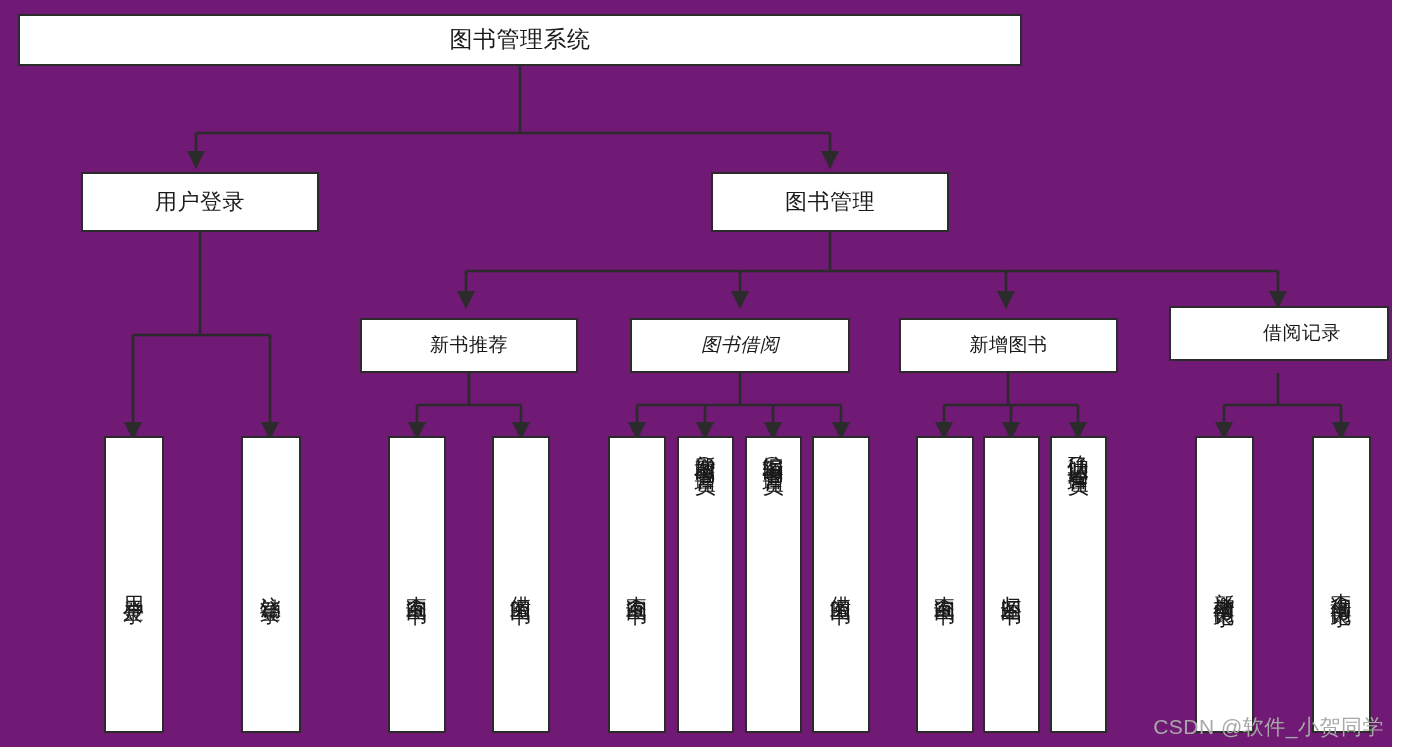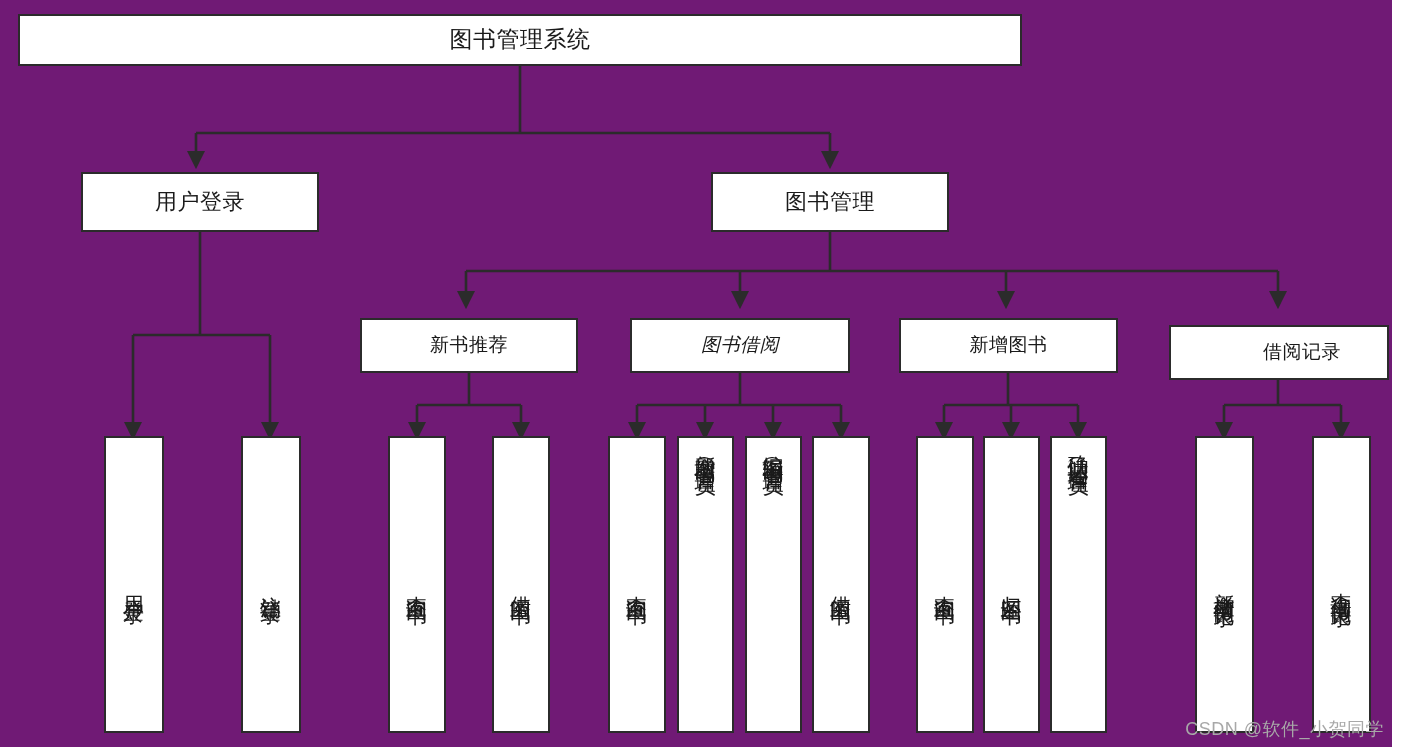--- a/index.html
+++ b/index.html
@@ -55,21 +55,21 @@
     letter-spacing: 3px;
     line-height: 1.0;
     white-space: nowrap;
   }
   .leaf-mid { align-items: center; }
   .leaf-top { align-items: flex-start; }
   .watermark {
     position: absolute;
     right: 8px;
     bottom: 6px;
-    font-size: 18px;
+    font-size: 21px;
     color: #a8a8a8;
     letter-spacing: 0.5px;
     white-space: nowrap;
   }
 </style>
 </head>
 <body>
 
 <div id="canvas">
 
@@ -136,21 +136,21 @@
 
   <div class="node node-l3" style="left:360px; top:318px; width:218px; height:55px;">
     <span class="lbl">新书推荐</span>
   </div>
   <div class="node node-l3" style="left:630px; top:318px; width:220px; height:55px;font-style:italic;">
     <span class="lbl">图书借阅</span>
   </div>
   <div class="node node-l3" style="left:899px; top:318px; width:219px; height:55px;">
     <span class="lbl">新增图书</span>
   </div>
-  <div class="node node-l3" style="left:1169px; top:325px; width:220px; height:55px;padding-left:46px;">
+  <div class="node node-l3" style="left:1169px; top:306px; width:220px; height:55px;padding-left:46px;">
     <span class="lbl">借阅记录</span>
   </div>
 
   <div class="node node-leaf leaf-mid" style="left:104px; top:436px; width:60px; height:297px;">
     <span class="lbl">用户登录</span>
   </div>
   <div class="node node-leaf leaf-mid" style="left:241px; top:436px; width:60px; height:297px;">
     <span class="lbl">注销登录</span>
   </div>
 

